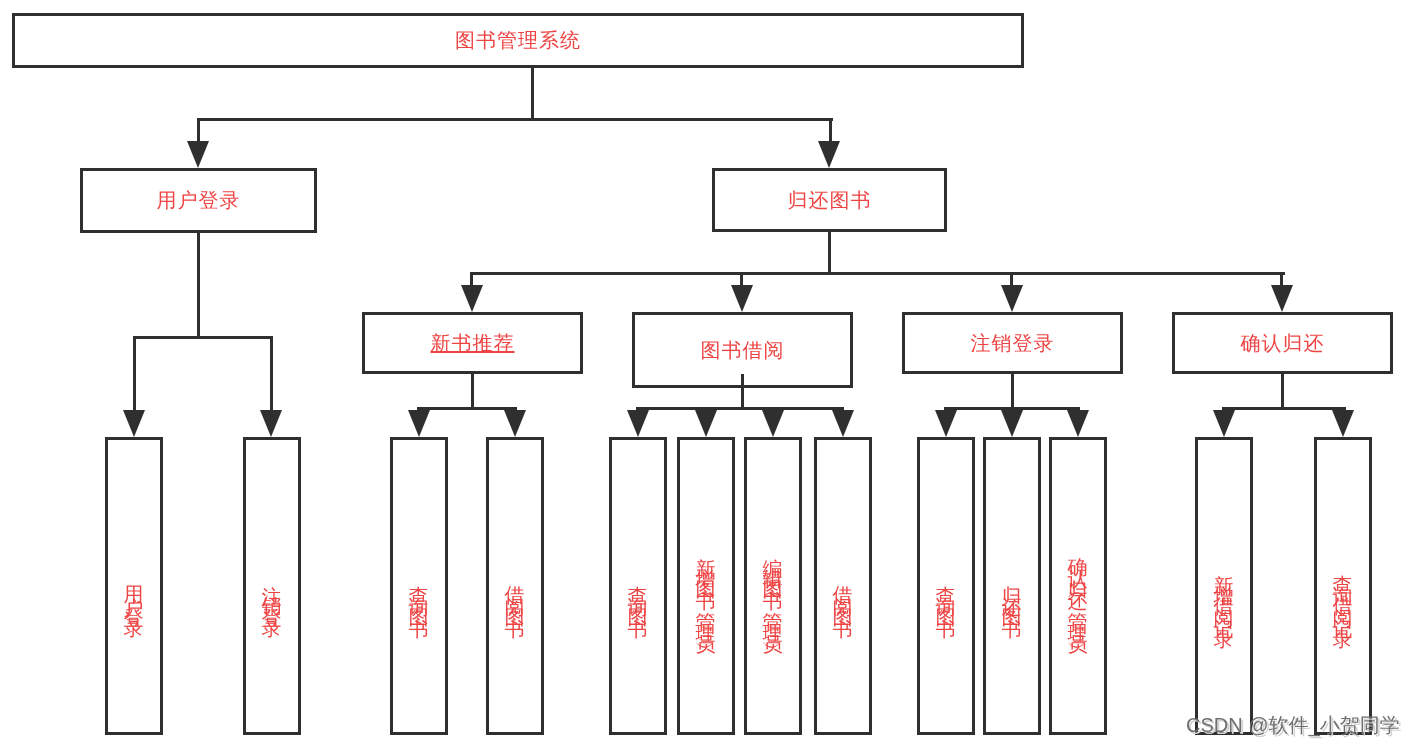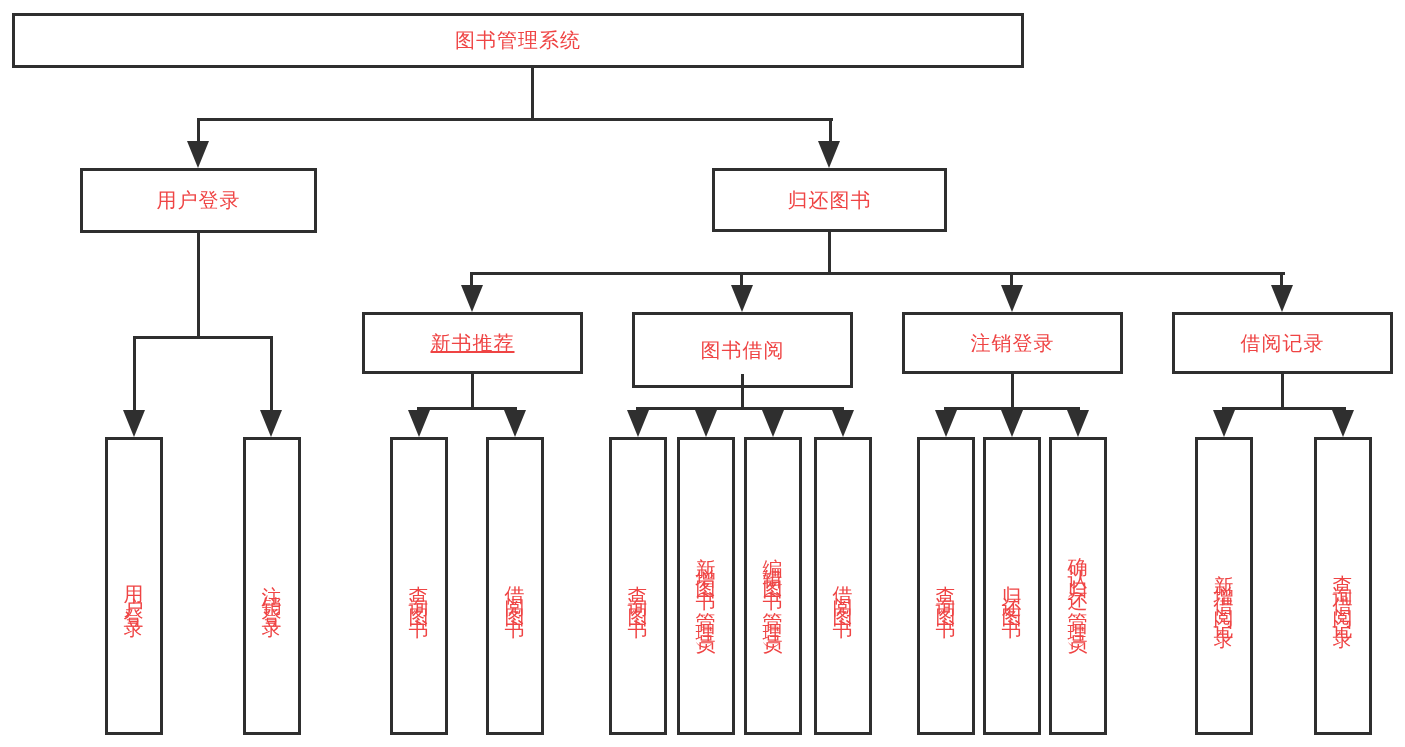--- a/index.html
+++ b/index.html
@@ -74,21 +74,21 @@
   <div class="box" style="left:362px;top:312px;width:221px;height:62px;text-decoration:underline;">
     <span>新书推荐</span>
   </div>
   <div class="box" style="left:632px;top:312px;width:221px;height:76px;">
     <span>图书借阅</span>
   </div>
   <div class="box" style="left:902px;top:312px;width:221px;height:62px;">
     <span>注销登录</span>
   </div>
   <div class="box" style="left:1172px;top:312px;width:221px;height:62px;">
-    <span>借阅记录</span>
+    <span>确认归还</span>
   </div>
 
   <div class="v" style="left:471px;top:374px;height:35px;"></div>
   <div class="h" style="left:417px;top:407px;width:100px;"></div>
   <div class="a" style="left:408px;top:410px;"></div>
   <div class="a" style="left:504px;top:410px;"></div>
 
   <div class="v" style="left:741px;top:374px;height:35px;"></div>
   <div class="h" style="left:636px;top:407px;width:208px;"></div>
   <div class="a" style="left:627px;top:410px;"></div>
@@ -144,14 +144,15 @@
     <span>确认归还（管理员）</span>
   </div>
 
   <div class="box leaf" style="left:1195px;">
     <span>新增借阅记录</span>
   </div>
   <div class="box leaf" style="left:1314px;">
     <span>查询借阅记录</span>
   </div>
 
+  <div class="watermark">CSDN @软件_小贺同学</div>
 
 </div>
 
 </body></html>

